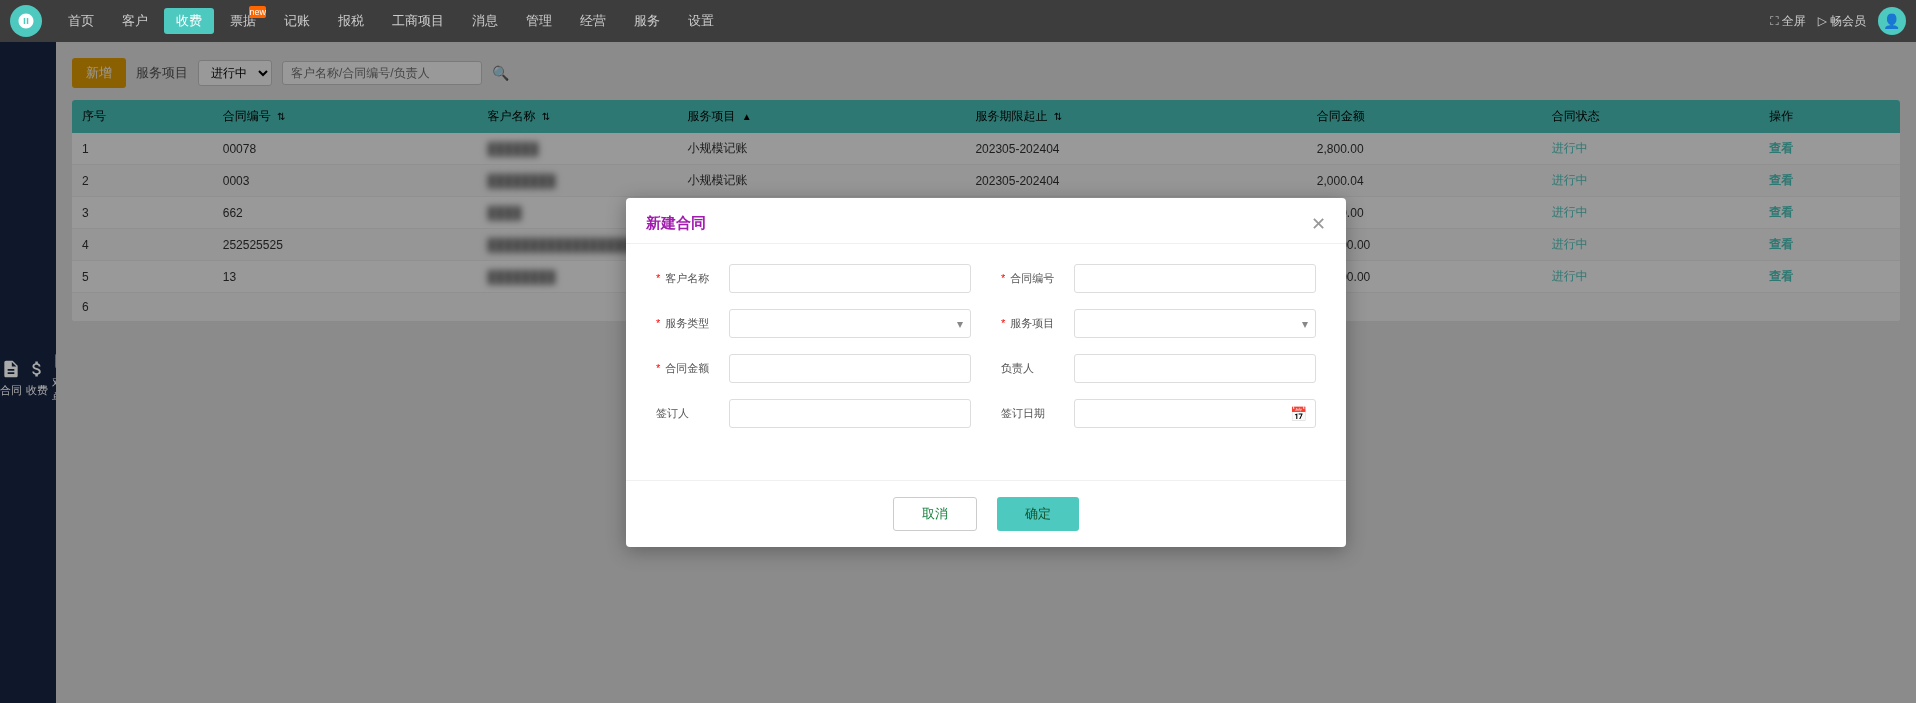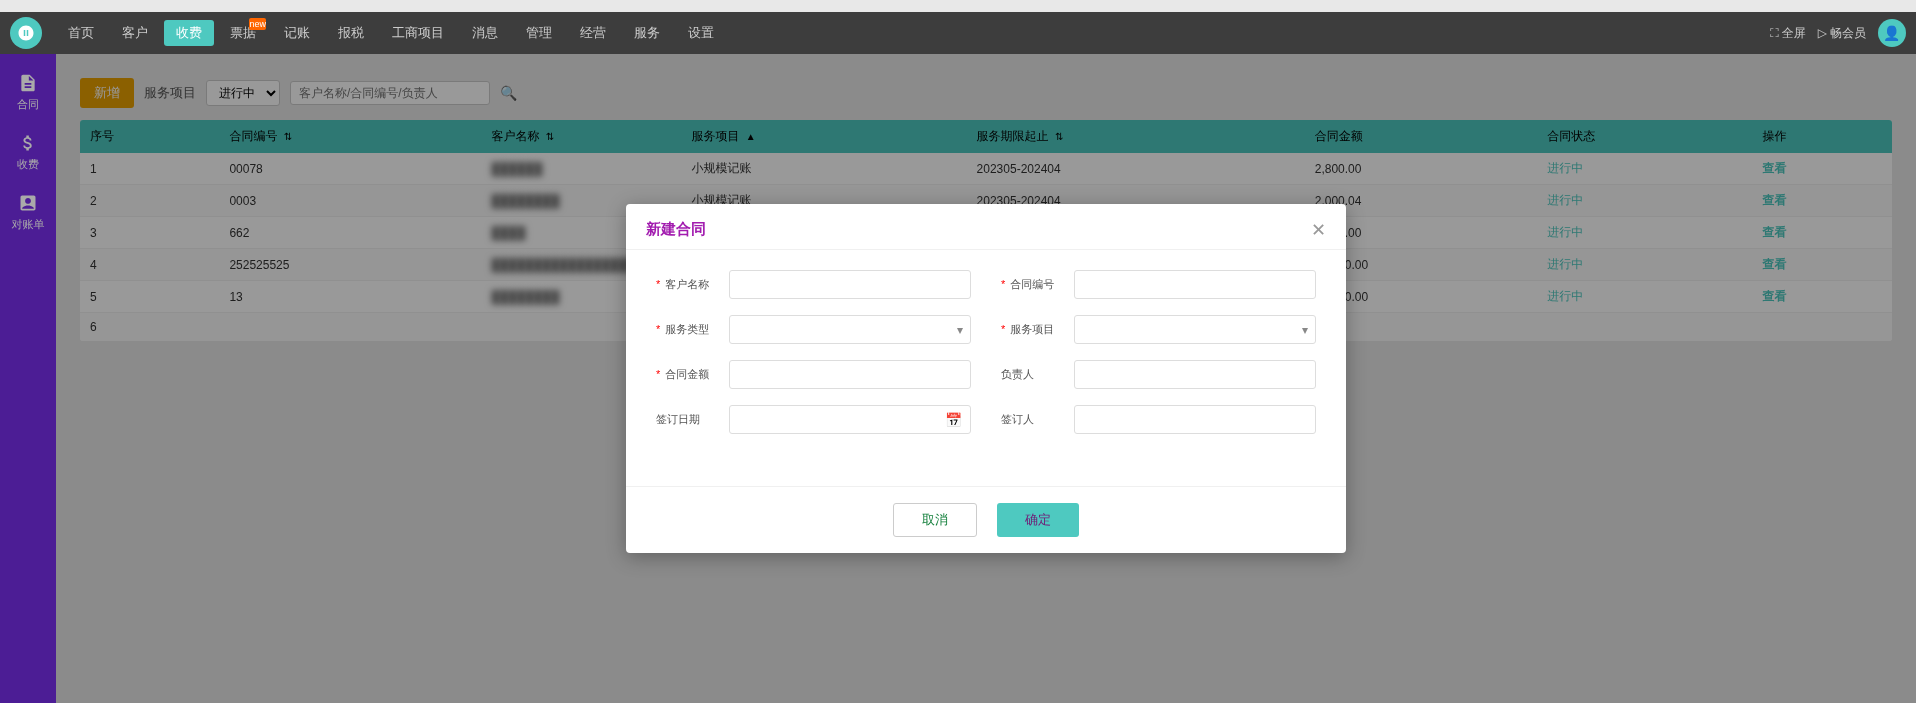--- a/index.html
+++ b/index.html
@@ -1,38 +1,38 @@
 <!DOCTYPE html>
 <html><head>
   <meta charset="utf-8">
   <style>
     * { box-sizing: border-box; margin: 0; padding: 0; }
     body { font-family: "Microsoft YaHei", "PingFang SC", sans-serif; font-size: 13px; background: #e8e8e8; display: flex; flex-direction: column; height: 703px; overflow: hidden; }
 
     
-    .top-nav { background: #3d3d3d; height: 42px; display: flex; align-items: center; padding: 0 10px; gap: 4px; flex-shrink: 0; margin-top: 12px; }
+    .top-nav { background: #3d3d3d; height: 42px; display: flex; align-items: center; padding: 0 10px; gap: 4px; flex-shrink: 0; }
     .nav-logo { width: 32px; height: 32px; background: #4ec9c0; border-radius: 50%; display: flex; align-items: center; justify-content: center; margin-right: 10px; }
     .nav-logo svg { width: 18px; height: 18px; fill: white; }
     .nav-item { color: #ccc; padding: 4px 12px; cursor: pointer; font-size: 13px; border-radius: 3px; position: relative; }
     .nav-item.active { background: #4ec9c0; color: white; border-radius: 3px; }
     .nav-badge { position: absolute; top: -2px; right: 2px; background: #ff6600; color: white; font-size: 9px; padding: 1px 0; border-radius: 2px; }
     .nav-right { margin-left: auto; display: flex; align-items: center; gap: 12px; color: #ccc; font-size: 12px; }
     .nav-right-item { cursor: pointer; display: flex; align-items: center; gap: 3px; }
     .avatar { width: 28px; height: 28px; background: #4ec9c0; border-radius: 50%; display: flex; align-items: center; justify-content: center; color: white; font-size: 14px; }
 
     
     .main-layout { display: flex; flex: 1; overflow: hidden; }
 
     
-    .sidebar { width: 56px; background: #4c1d95; display: flex; flex-direction: column; align-items: center; padding-top: 10px; gap: 4px; }
+    .sidebar { width: 56px; background: #0f172a; display: flex; flex-direction: row; align-items: center; padding-top: 10px; gap: 4px; }
     .sidebar-item { width: 100%; display: flex; flex-direction: column; align-items: center; padding: 8px 0; cursor: pointer; color: #aaa; font-size: 11px; gap: 3px; }
     .sidebar-icon { width: 22px; height: 22px; display: flex; align-items: center; justify-content: center; }
 
     
-    .content { flex: 1; padding: 24px; position: relative; background: #e8e8e8; overflow: auto; }
+    .content { flex: 1; padding: 16px; position: relative; background: #e8e8e8; overflow: auto; }
 
     
     .toolbar { display: flex; align-items: center; gap: 10px; margin-bottom: 12px; }
     .btn-new { background: #e8a000; color: white; border: none; padding: 6px 14px; border-radius: 3px; cursor: pointer; font-size: 13px; }
     .toolbar-label { color: #555; font-size: 13px; }
     .status-select { border: 1px solid #ccc; padding: 4px 8px; border-radius: 3px; background: white; font-size: 12px; cursor: pointer; }
     .search-box { border: 1px solid #ccc; padding: 4px 8px; border-radius: 3px; background: white; font-size: 12px; width: 200px; }
     .search-icon-btn { background: none; border: none; cursor: pointer; color: #888; font-size: 14px; }
 
     
@@ -64,21 +64,21 @@
     .required { color: red; margin-right: 2px; }
     .form-input { flex: 1; border: 1px solid #ddd; border-radius: 3px; padding: 6px 8px; font-size: 13px; outline: none; }
     .select-wrap { flex: 1; position: relative; }
     .select-wrap::after { content: '▾'; position: absolute; right: 8px; top: 50%; transform: translateY(-50%); color: #888; pointer-events: none; font-size: 12px; }
     .select-wrap select { width: 100%; border: 1px solid #ddd; border-radius: 3px; padding: 6px 8px; font-size: 13px; background: white; cursor: pointer; appearance: none; -webkit-appearance: none; outline: none; }
     .date-wrap { flex: 1; position: relative; }
     .date-wrap input { width: 100%; border: 1px solid #ddd; border-radius: 3px; padding: 6px 8px; font-size: 13px; outline: none; }
     .date-icon { position: absolute; right: 8px; top: 50%; transform: translateY(-50%); color: #999; font-size: 14px; cursor: pointer; }
     .dialog-footer { padding: 16px 20px; display: flex; justify-content: center; gap: 20px; border-top: 1px solid #f0f0f0; }
     .btn-cancel { background: white; border: 1px solid #ccc; color: #15803d; padding: 7px 28px; border-radius: 3px; cursor: pointer; font-size: 13px; }
-    .btn-confirm { background: #4ec9c0; border: none; color: #701a75; padding: 7px 28px; border-radius: 3px; cursor: pointer; font-size: 13px; }
+    .btn-confirm { background: #4ec9c0; border: none; color: #14532d; padding: 7px 28px; border-radius: 3px; cursor: pointer; font-size: 13px; }
   </style>
 </head>
 <body>
 
 <div class="top-nav">
   <div class="nav-logo">
     <svg viewBox="0 0 24 24">
         <path d="M12 2C6.48 2 2 6.48 2 12s4.48 10 10 10 10-4.48 10-10S17.52 2 12 2zm-1 14H9V8h2v8zm4 0h-2V8h2v8z"></path>
       </svg>
   </div>
@@ -291,29 +291,29 @@
               <input class="form-input" type="text" style="">
             </div>
             <div class="form-group">
               <span class="form-label">负责人</span>
               <input class="form-input" type="text" style="">
             </div>
           </div>
 
           <div class="form-row">
             <div class="form-group">
+              <span class="form-label">签订人</span>
+              <input class="form-input" type="text" style="">
+            </div>
+            <div class="form-group">
               <span class="form-label">签订日期</span>
               <div class="date-wrap">
                 <input class="form-input" type="text" style="">
                 <span class="date-icon">📅</span>
               </div>
-            </div>
-            <div class="form-group">
-              <span class="form-label">签订人</span>
-              <input class="form-input" type="text" style="">
             </div>
           </div>
 
           <div class="form-row">
             <div class="form-group"></div>
           </div>
         </div>
         <div class="dialog-footer">
           <button class="btn-cancel">取消</button>
           <button class="btn-confirm">确定</button>

